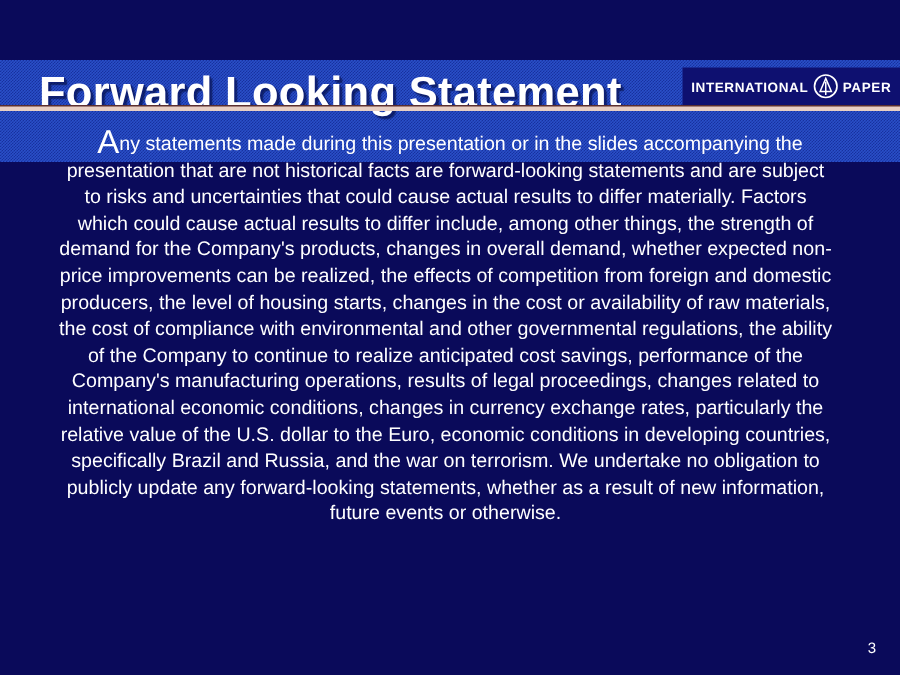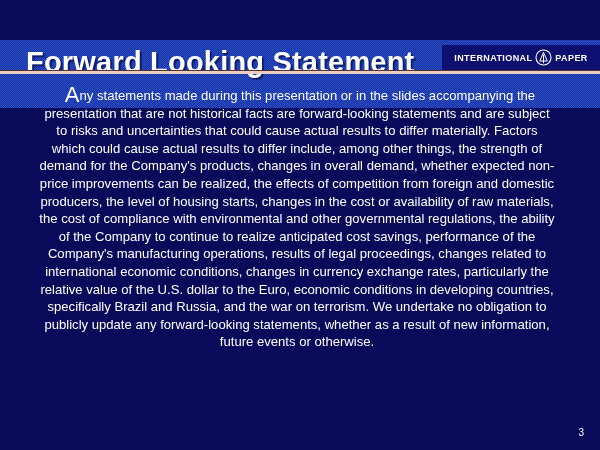--- a/index.html
+++ b/index.html
@@ -49,21 +49,21 @@
     letter-spacing: 0.2px;
     white-space: nowrap;
     text-shadow: 1px 1px 0 #0e1f74, 2px 2px 1px rgba(5,12,60,0.65);
   }
 
   
   .logo-band {
     position: absolute;
     right: 0;
     top: 45px;
-    width: 158px;
+    width: 145px;
     height: 25px;
     background: #0e1070;
     display: flex;
     align-items: center;
     justify-content: center;
     gap: 3px;
   }
   .logo-word {
     color: #ffffff;
     font-size: 9px;

